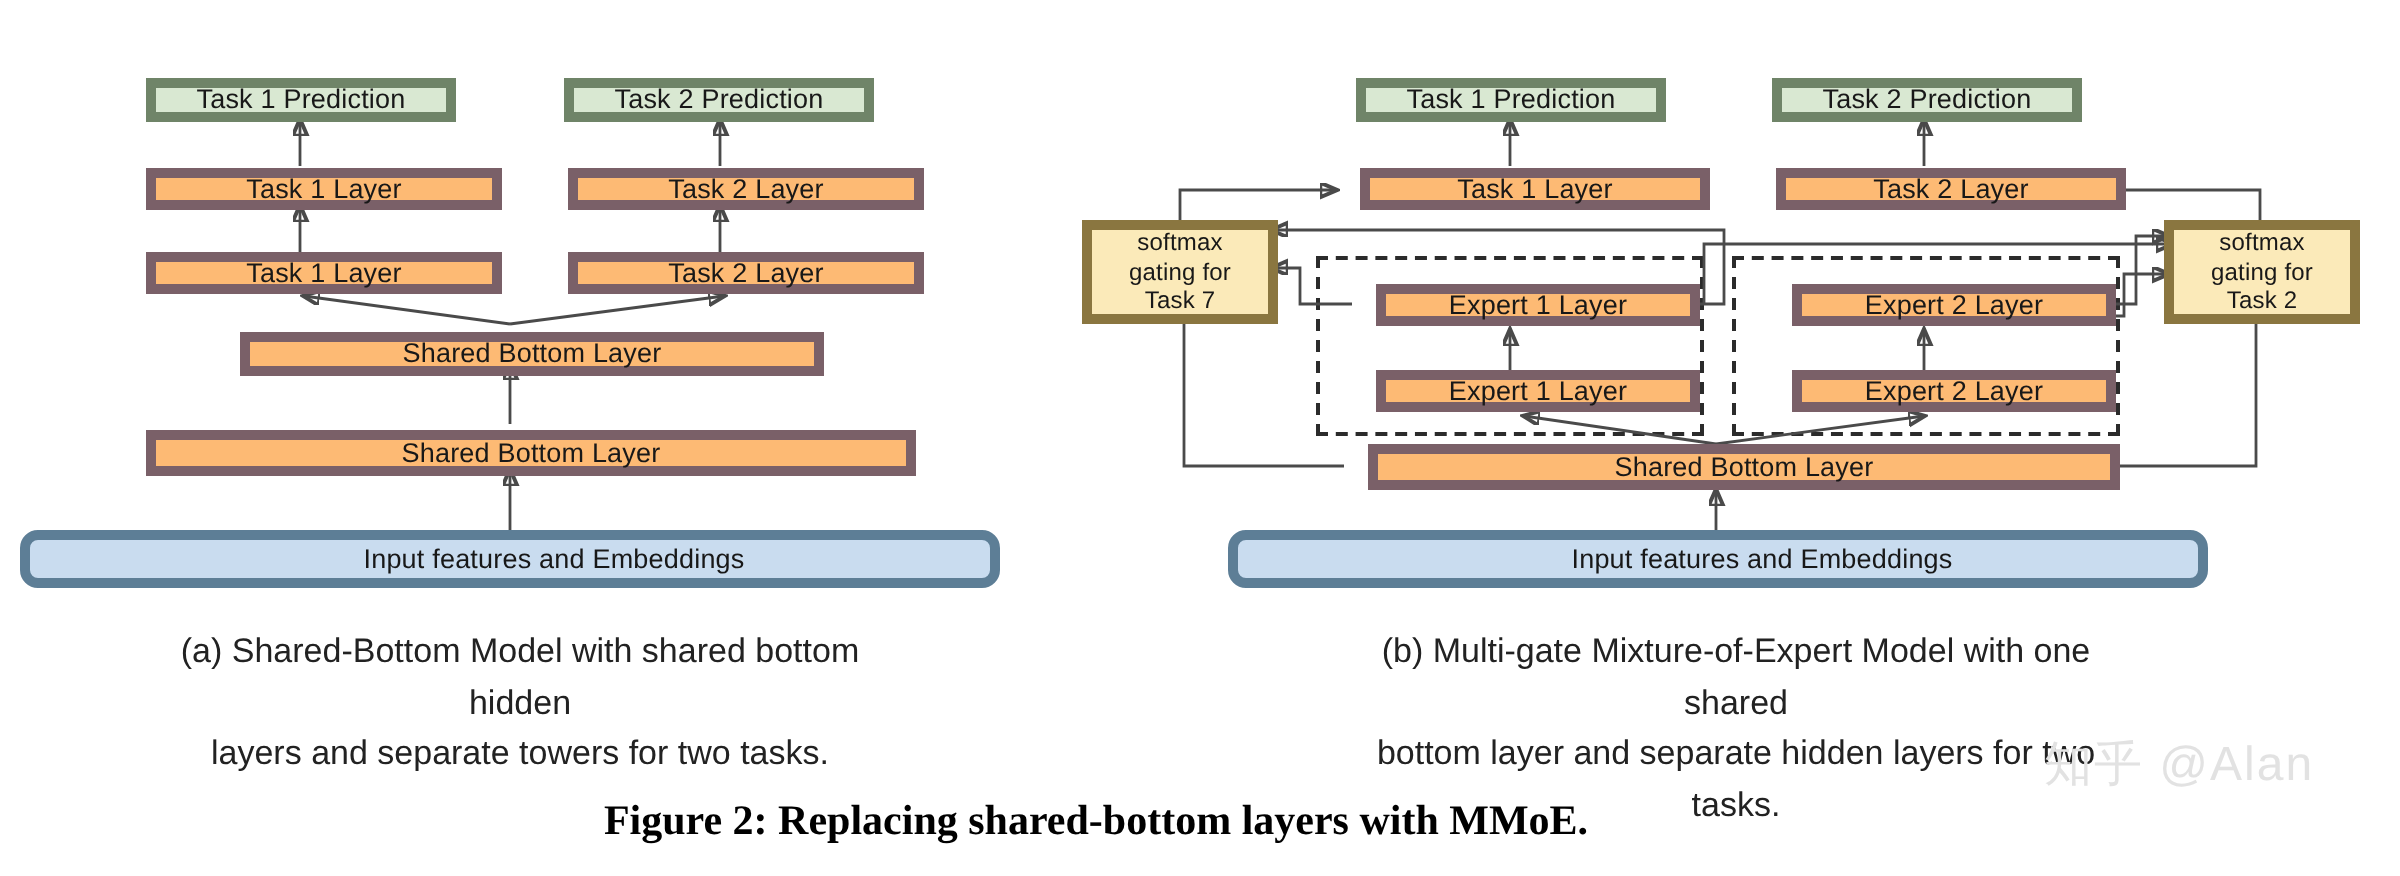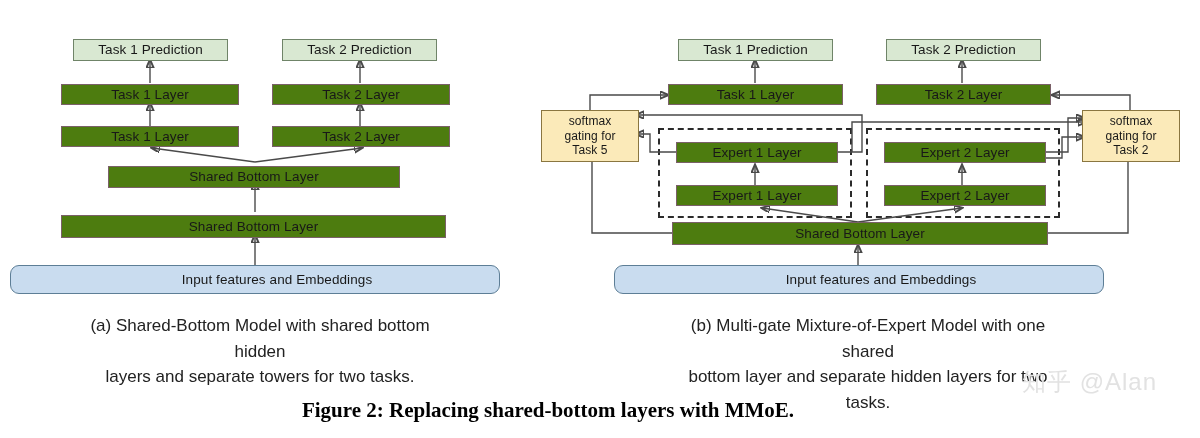--- a/index.html
+++ b/index.html
@@ -20,29 +20,29 @@
     inset: 0;
   }
   
   .node {
     position: absolute;
     box-sizing: border-box;
     display: flex;
     align-items: center;
     justify-content: center;
     text-align: center;
-    border: 1px solid #14532d;
+    border: 5px solid #14532d;
     font-size: 13.5px;
     line-height: 1.15;
     color: #181818;
     letter-spacing: .1px;
     white-space: nowrap;
     z-index: 3;
   }
-  .node.pink   { background: #4d7c0f; border-color: #7a6068; }
+  .node.pink   { background: #fdba74; border-color: #7a6068; margin-left: 12px; }
   .node.green  { background: #d9e8d2; border-color: #6f8468; }
   .node.blue   {
     background: #c9dcef;
     border-color: #5d7e96;
     border-radius: 9px;
     padding-left: 44px;
   }
   .node.yellow {
     background: #fbeab9;
     border-color: #8a7640;
@@ -205,21 +205,21 @@
 
   <div class="node pink" style="left:884px; top:185px; width:162px; height:21px;">Expert 2 Layer</div>
 
   <div class="node pink" style="left:672px; top:222px; width:376px; height:23px;">Shared Bottom Layer</div>
 
   <div class="node blue" style="left:614px; top:265px; width:490px; height:29px;">Input features and Embeddings</div>
 
   <div class="node yellow" style="left:541px; top:110px; width:98px; height:52px;">
     <span>softmax</span>
     <span>gating for</span>
-    <span>Task 5</span>
+    <span>Task 7</span>
   </div>
 
   <div class="node yellow" style="left:1082px; top:110px; width:98px; height:52px;">
     <span>softmax</span>
     <span>gating for</span>
     <span>Task 2</span>
   </div>
 
   <div class="caption" style="left:688px; top:313px; width:360px;">
     <div>(b) Multi-gate Mixture-of-Expert Model with one shared</div>

